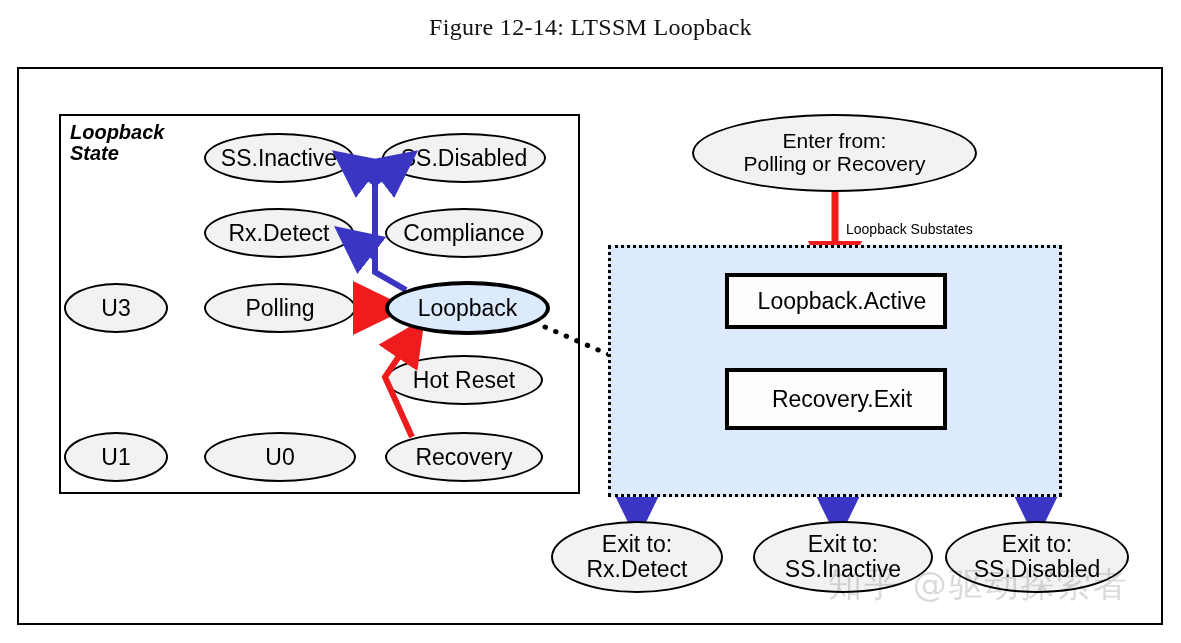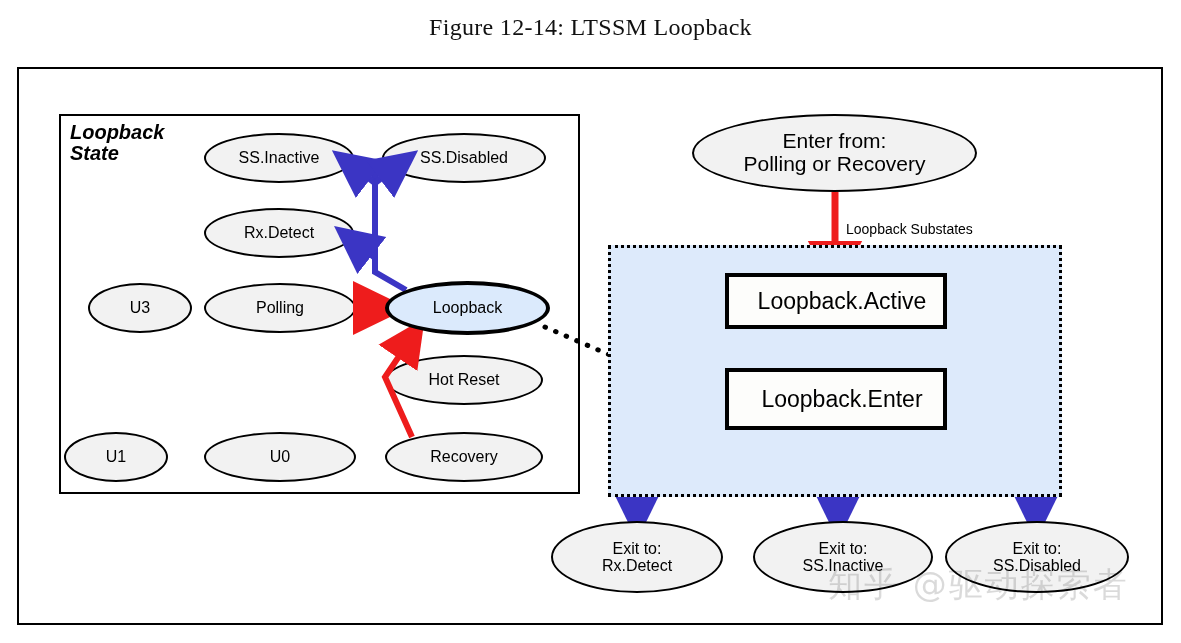--- a/index.html
+++ b/index.html
@@ -45,21 +45,21 @@
   }
 
   
   .ell{
     position:absolute;
     border:2.5px solid #000;
     border-radius:50%;
     background:#f2f2f2;
     display:flex;align-items:center;justify-content:center;
     text-align:center;
-    font-size:16px;color:#000;
+    font-size:23px;color:#000;
     line-height:1.08;
     box-sizing:border-box;
     white-space:pre-line;
   }
   .ell.hi{background:#dbeafc;border-width:4px;}
   .ell.big{font-size:21px;}
 
   
   .sbox{
     position:absolute;
@@ -112,22 +112,25 @@
   <div class="ell" style="left:204px;top:133px;width:150px;height:50px;">
     <span>SS.Inactive</span>
   </div>
   <div class="ell" style="left:382px;top:133px;width:164px;height:50px;">
     <span>SS.Disabled</span>
   </div>
 
   <div class="ell" style="left:204px;top:208px;width:150px;height:50px;">
     <span>Rx.Detect</span>
   </div>
-
-  <div class="ell" style="left:88px;top:283px;width:104px;height:50px;justify-content:center;">
+  <div class="ell" style="left:385px;top:208px;width:158px;height:50px;">
+    <span>Compliance</span>
+  </div>
+
+  <div class="ell" style="left:64px;top:283px;width:104px;height:50px;justify-content:center;">
     <span>U3</span>
   </div>
   <div class="ell" style="left:204px;top:283px;width:152px;height:50px;">
     <span>Polling</span>
   </div>
   <div class="ell hi" style="left:385px;top:281px;width:165px;height:54px;z-index:5;">
     <span>Loopback</span>
   </div>
 
   <div class="ell" style="left:385px;top:355px;width:158px;height:50px;">
@@ -150,21 +153,21 @@
   <div class="ell big" style="left:692px;top:114px;width:285px;height:78px;z-index:7;">
     <span>Enter from:
 Polling or Recovery</span>
   </div>
 
   <div class="sbox" style="left:725px;top:273px;width:222px;height:56px;">
     <span>Loopback.Active</span>
   </div>
 
   <div class="sbox" style="left:725px;top:368px;width:222px;height:62px;">
-    <span>Loopback.Enter</span>
+    <span>Recovery.Exit</span>
   </div>
 
   <div class="ell" style="left:551px;top:521px;width:172px;height:72px;z-index:8;">
     <span>Exit to:
 Rx.Detect</span>
   </div>
   <div class="ell" style="left:753px;top:521px;width:180px;height:72px;z-index:8;">
     <span>Exit to:
 SS.Inactive</span>
   </div>

